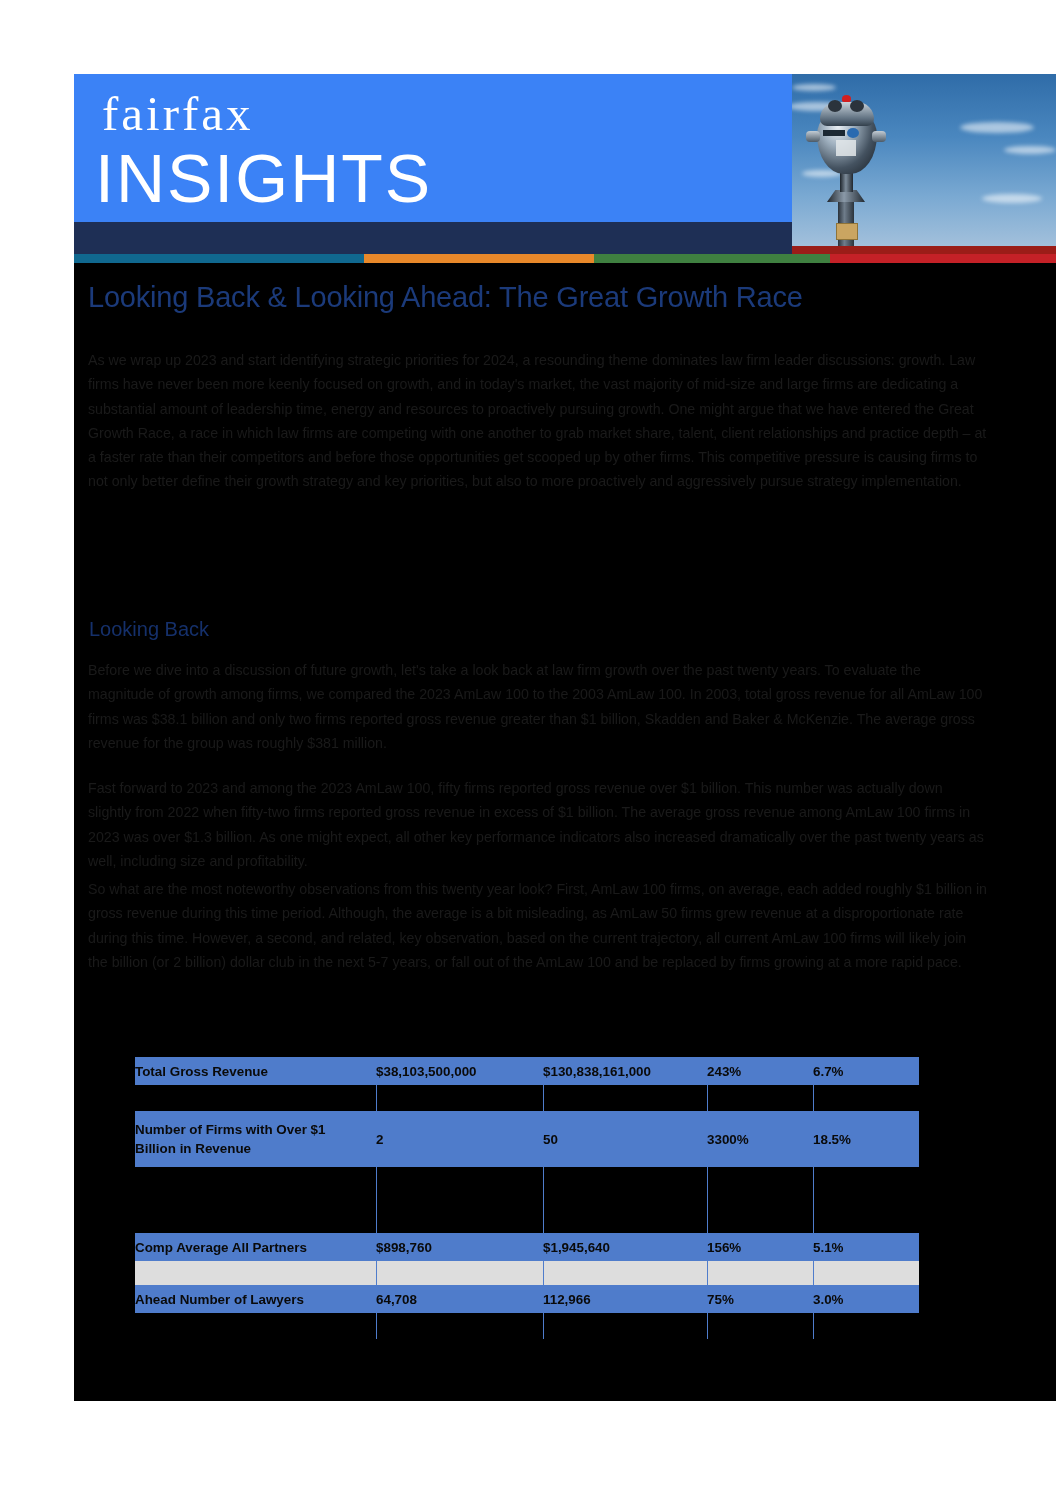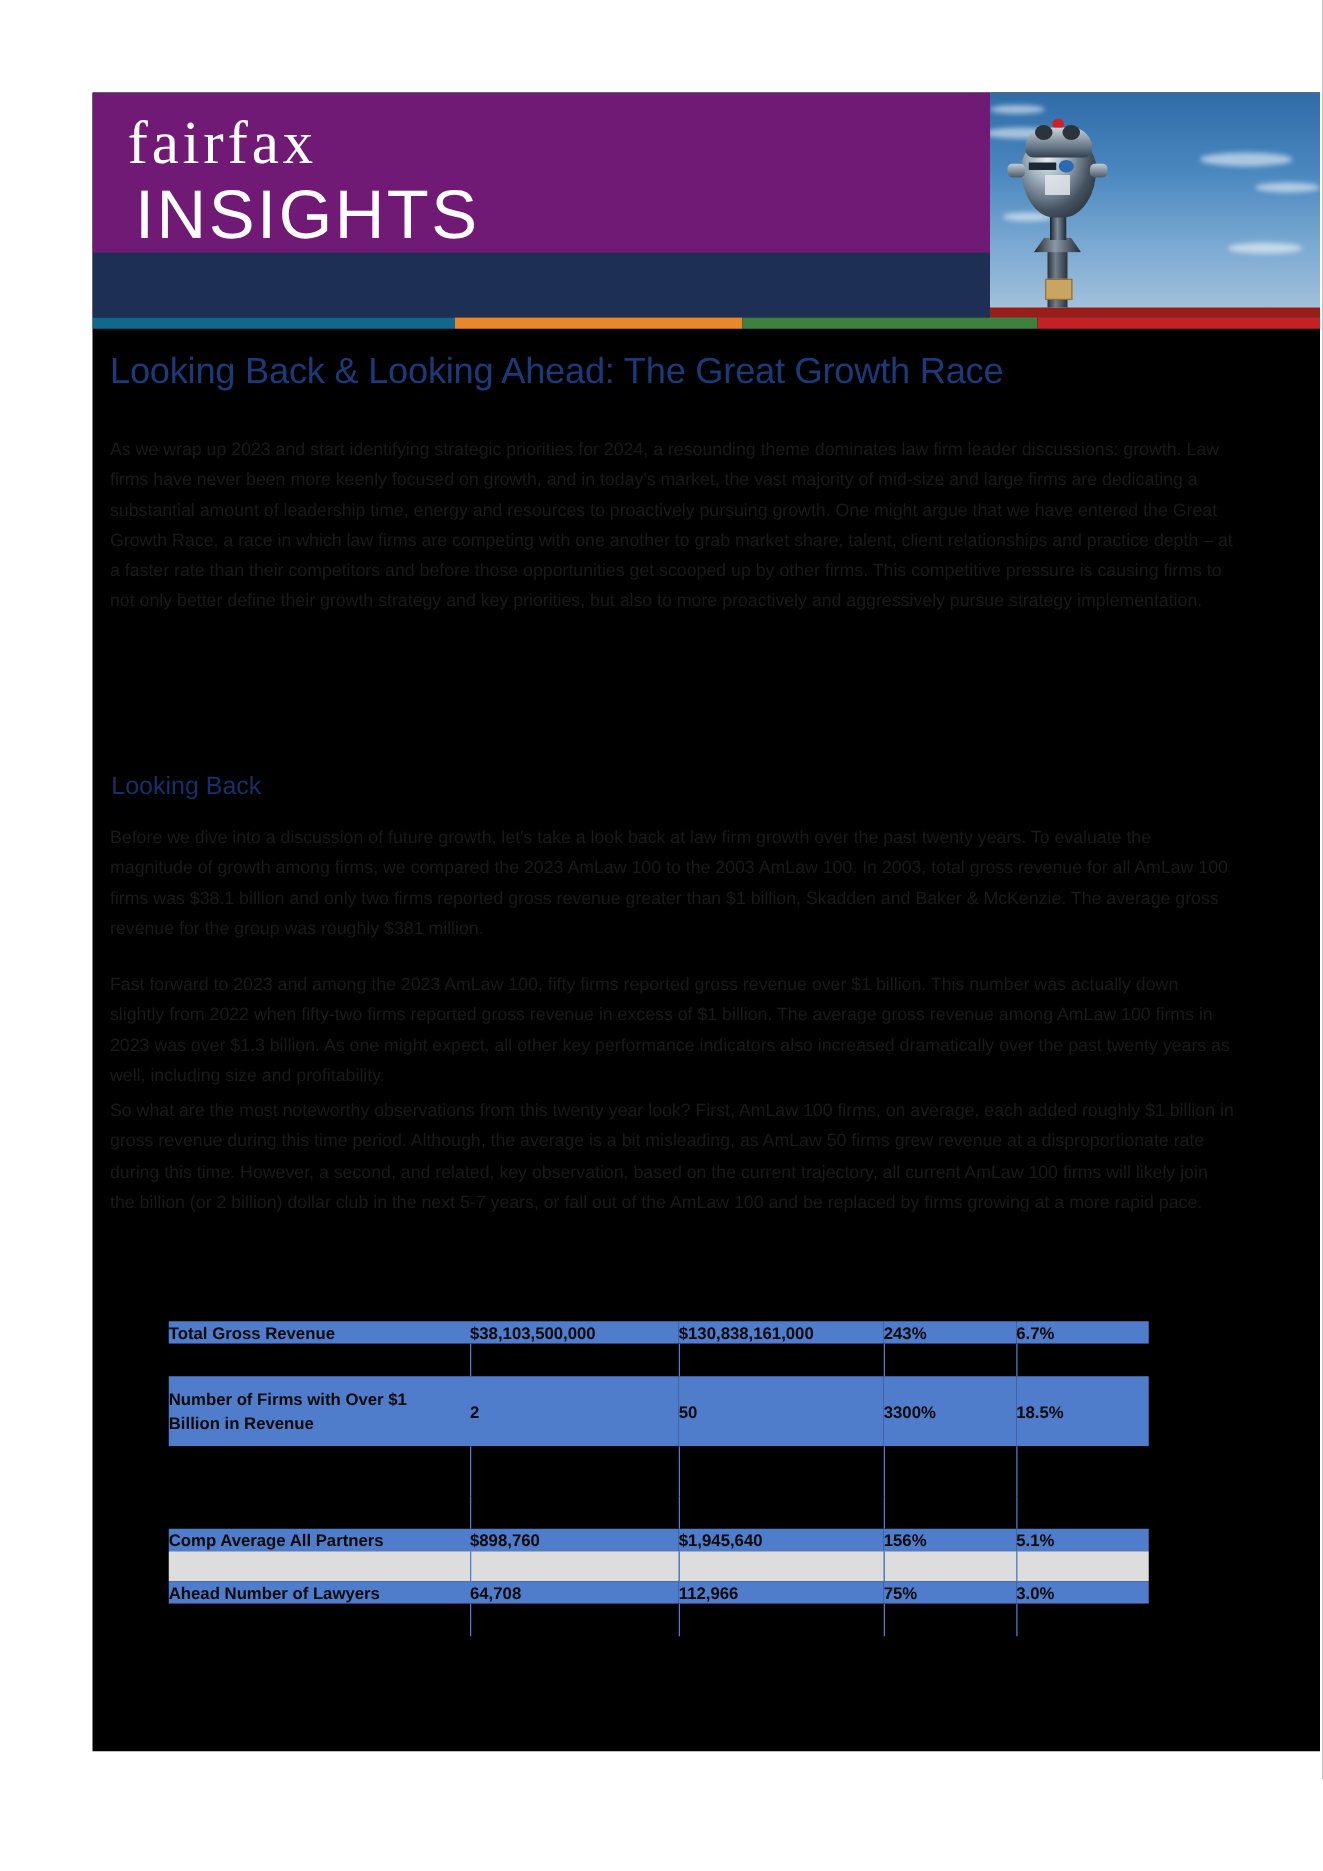--- a/index.html
+++ b/index.html
@@ -34,40 +34,40 @@
     width: 982px;
     height: 180px;
     background: #1e2f55;
     overflow: hidden;
   }
   #masthead-left {
     position: absolute;
     left: 0;
     top: 0;
     width: 718px;
-    height: 128px;
-    background: #701a75;
+    height: 148px;
+    background: #3b82f6;
   }
   .brand-fairfax {
     position: absolute;
     left: 28px;
     top: 15px;
     font-family: "Liberation Serif", serif;
     font-size: 49px;
     letter-spacing: 3px;
     color: #ffffff;
     font-weight: 400;
     line-height: 1;
   }
   .brand-insights {
     position: absolute;
-    left: 34px;
+    left: 21px;
     top: 70px;
     font-family: "Liberation Sans", sans-serif;
-    font-size: 55px;
+    font-size: 68px;
     letter-spacing: 2px;
     color: #ffffff;
     font-weight: 300;
     line-height: 1;
   }
 
   
   #masthead-photo {
     position: absolute;
     left: 718px;
@@ -147,21 +147,21 @@
   }
   #stats-table td {
     padding: 0;
     vertical-align: middle;
   }
   .row-data td {
     background: #4f7ccb;
     color: #0a0a0a;
     font-size: 13.4px;
     font-weight: bold;
-    height: 18px;
+    height: 28px;
   }
   .row-data td.lbl {
     text-align: left;
     padding-left: 11px;
     width: 241px;
   }
   .row-data td.num {
     font-weight: bold;
   }
   .row-data.tall td { height: 56px; }

